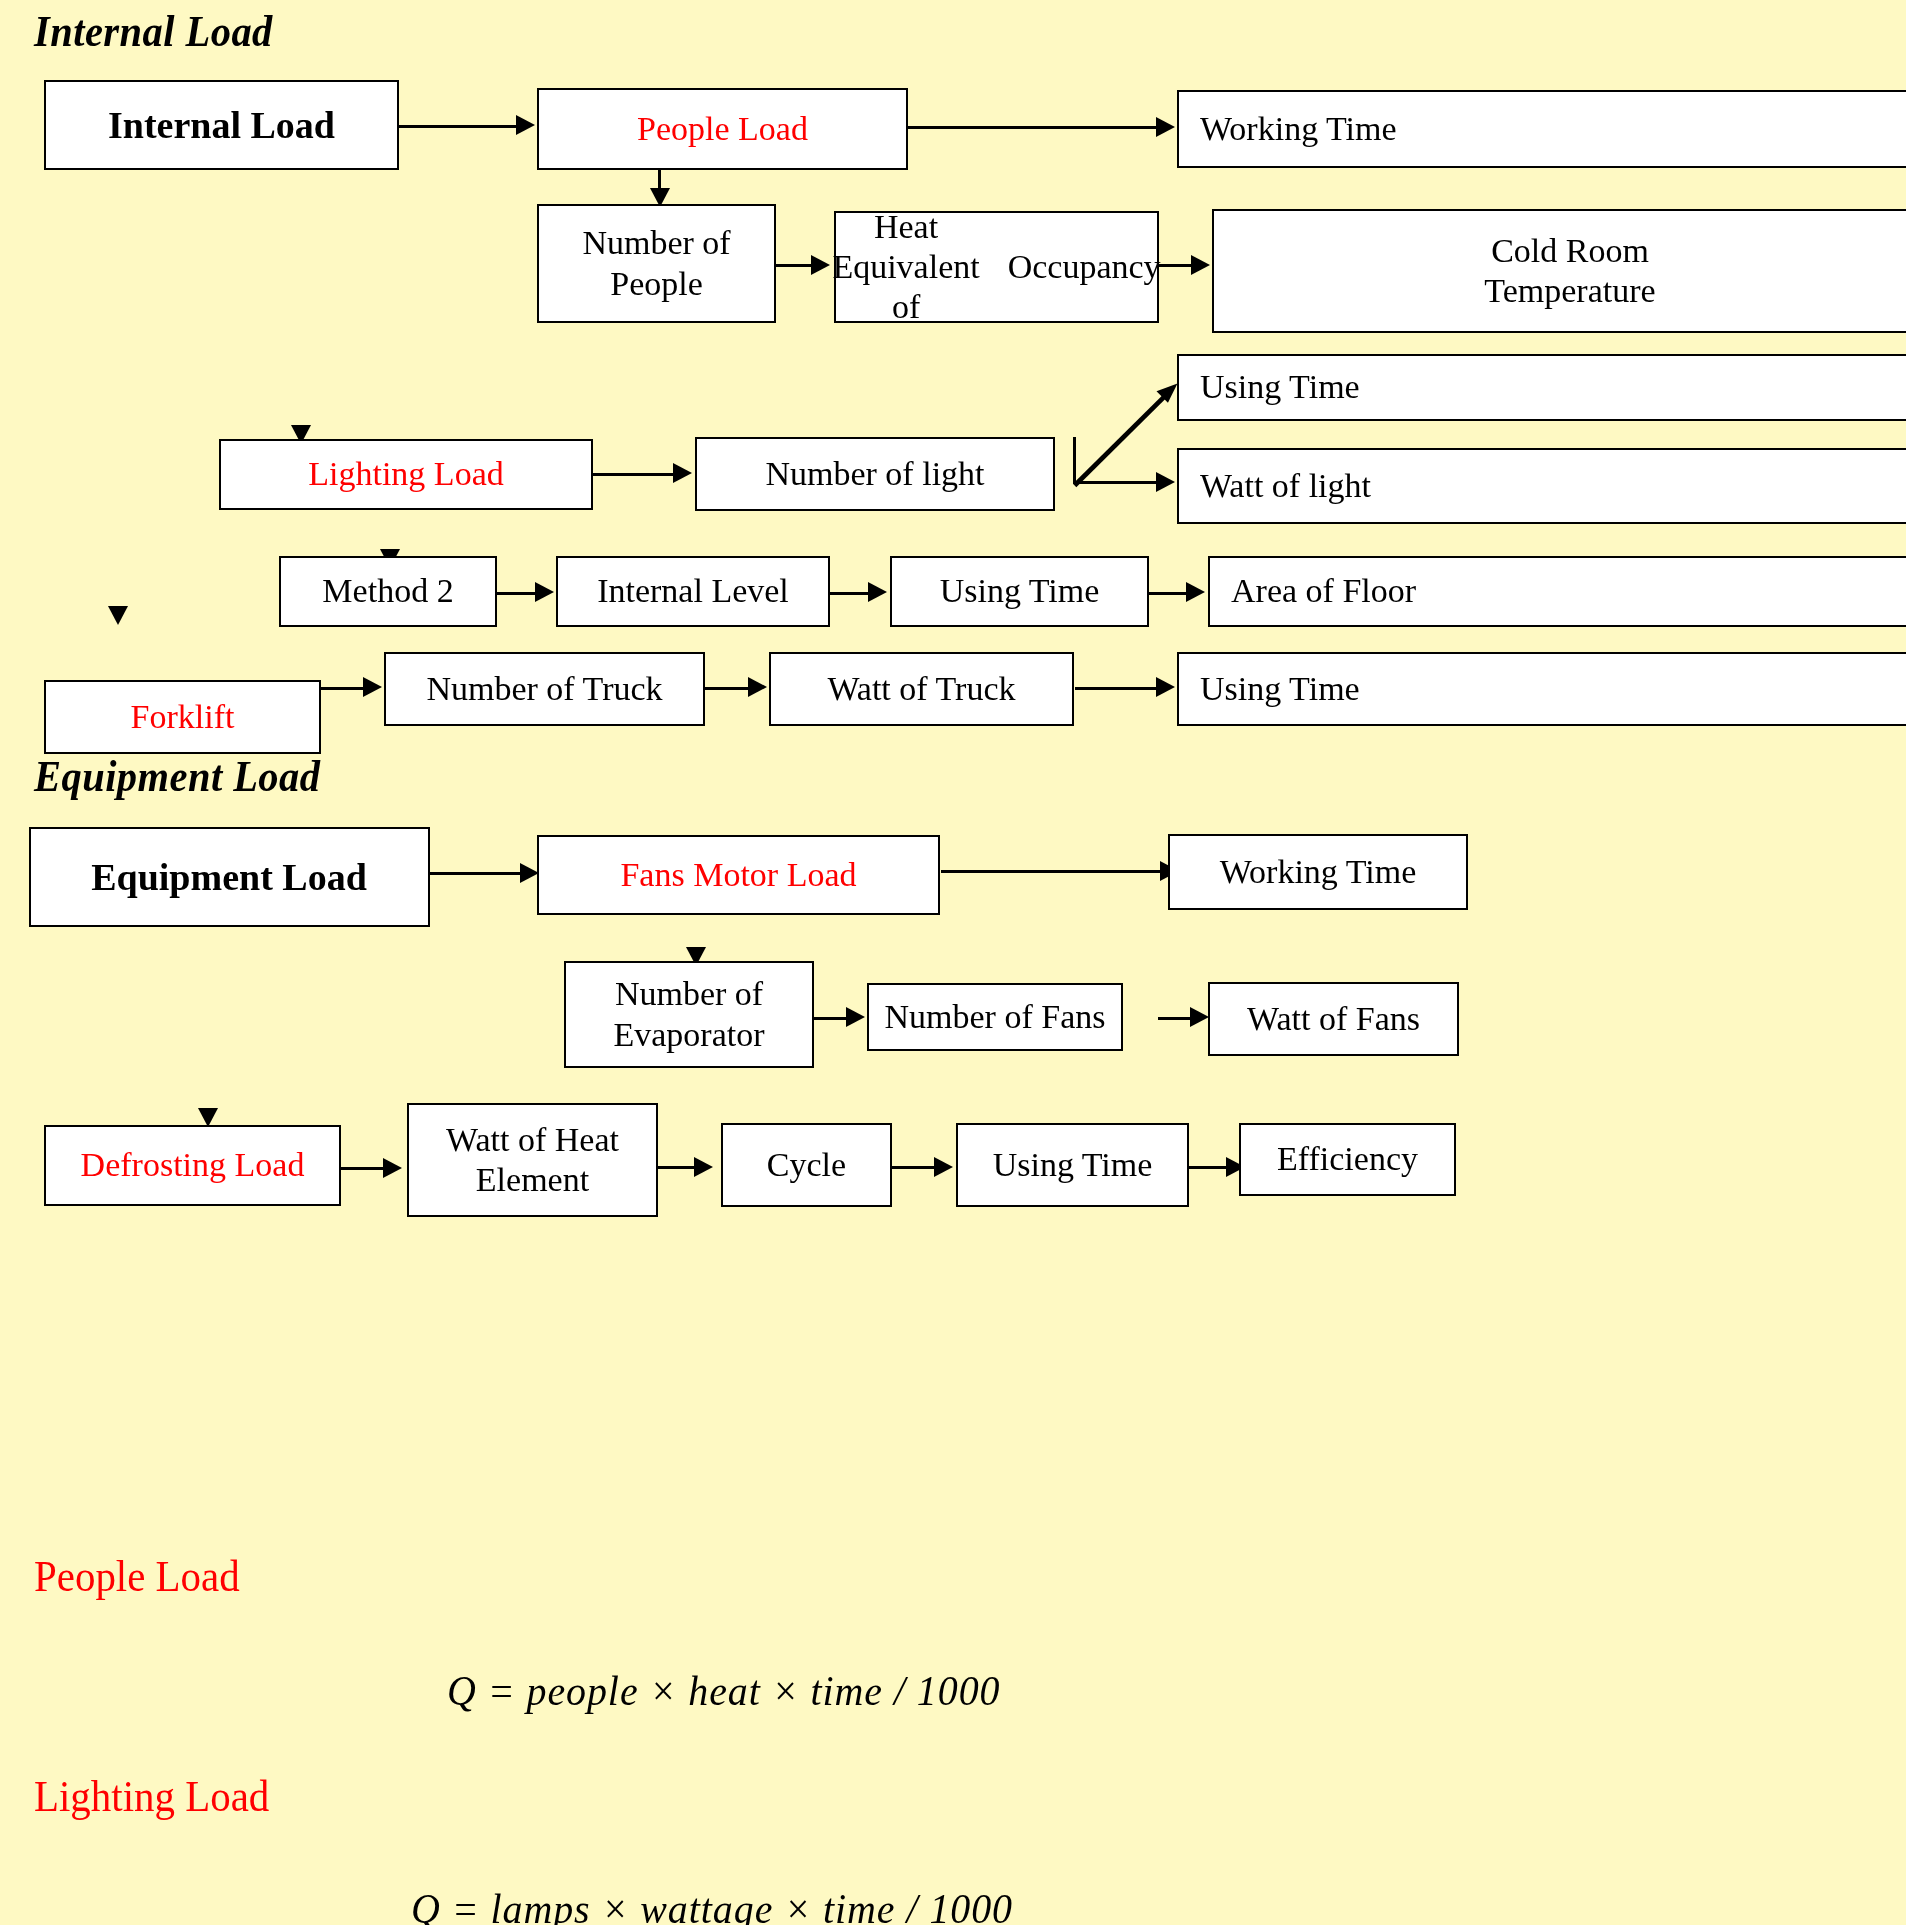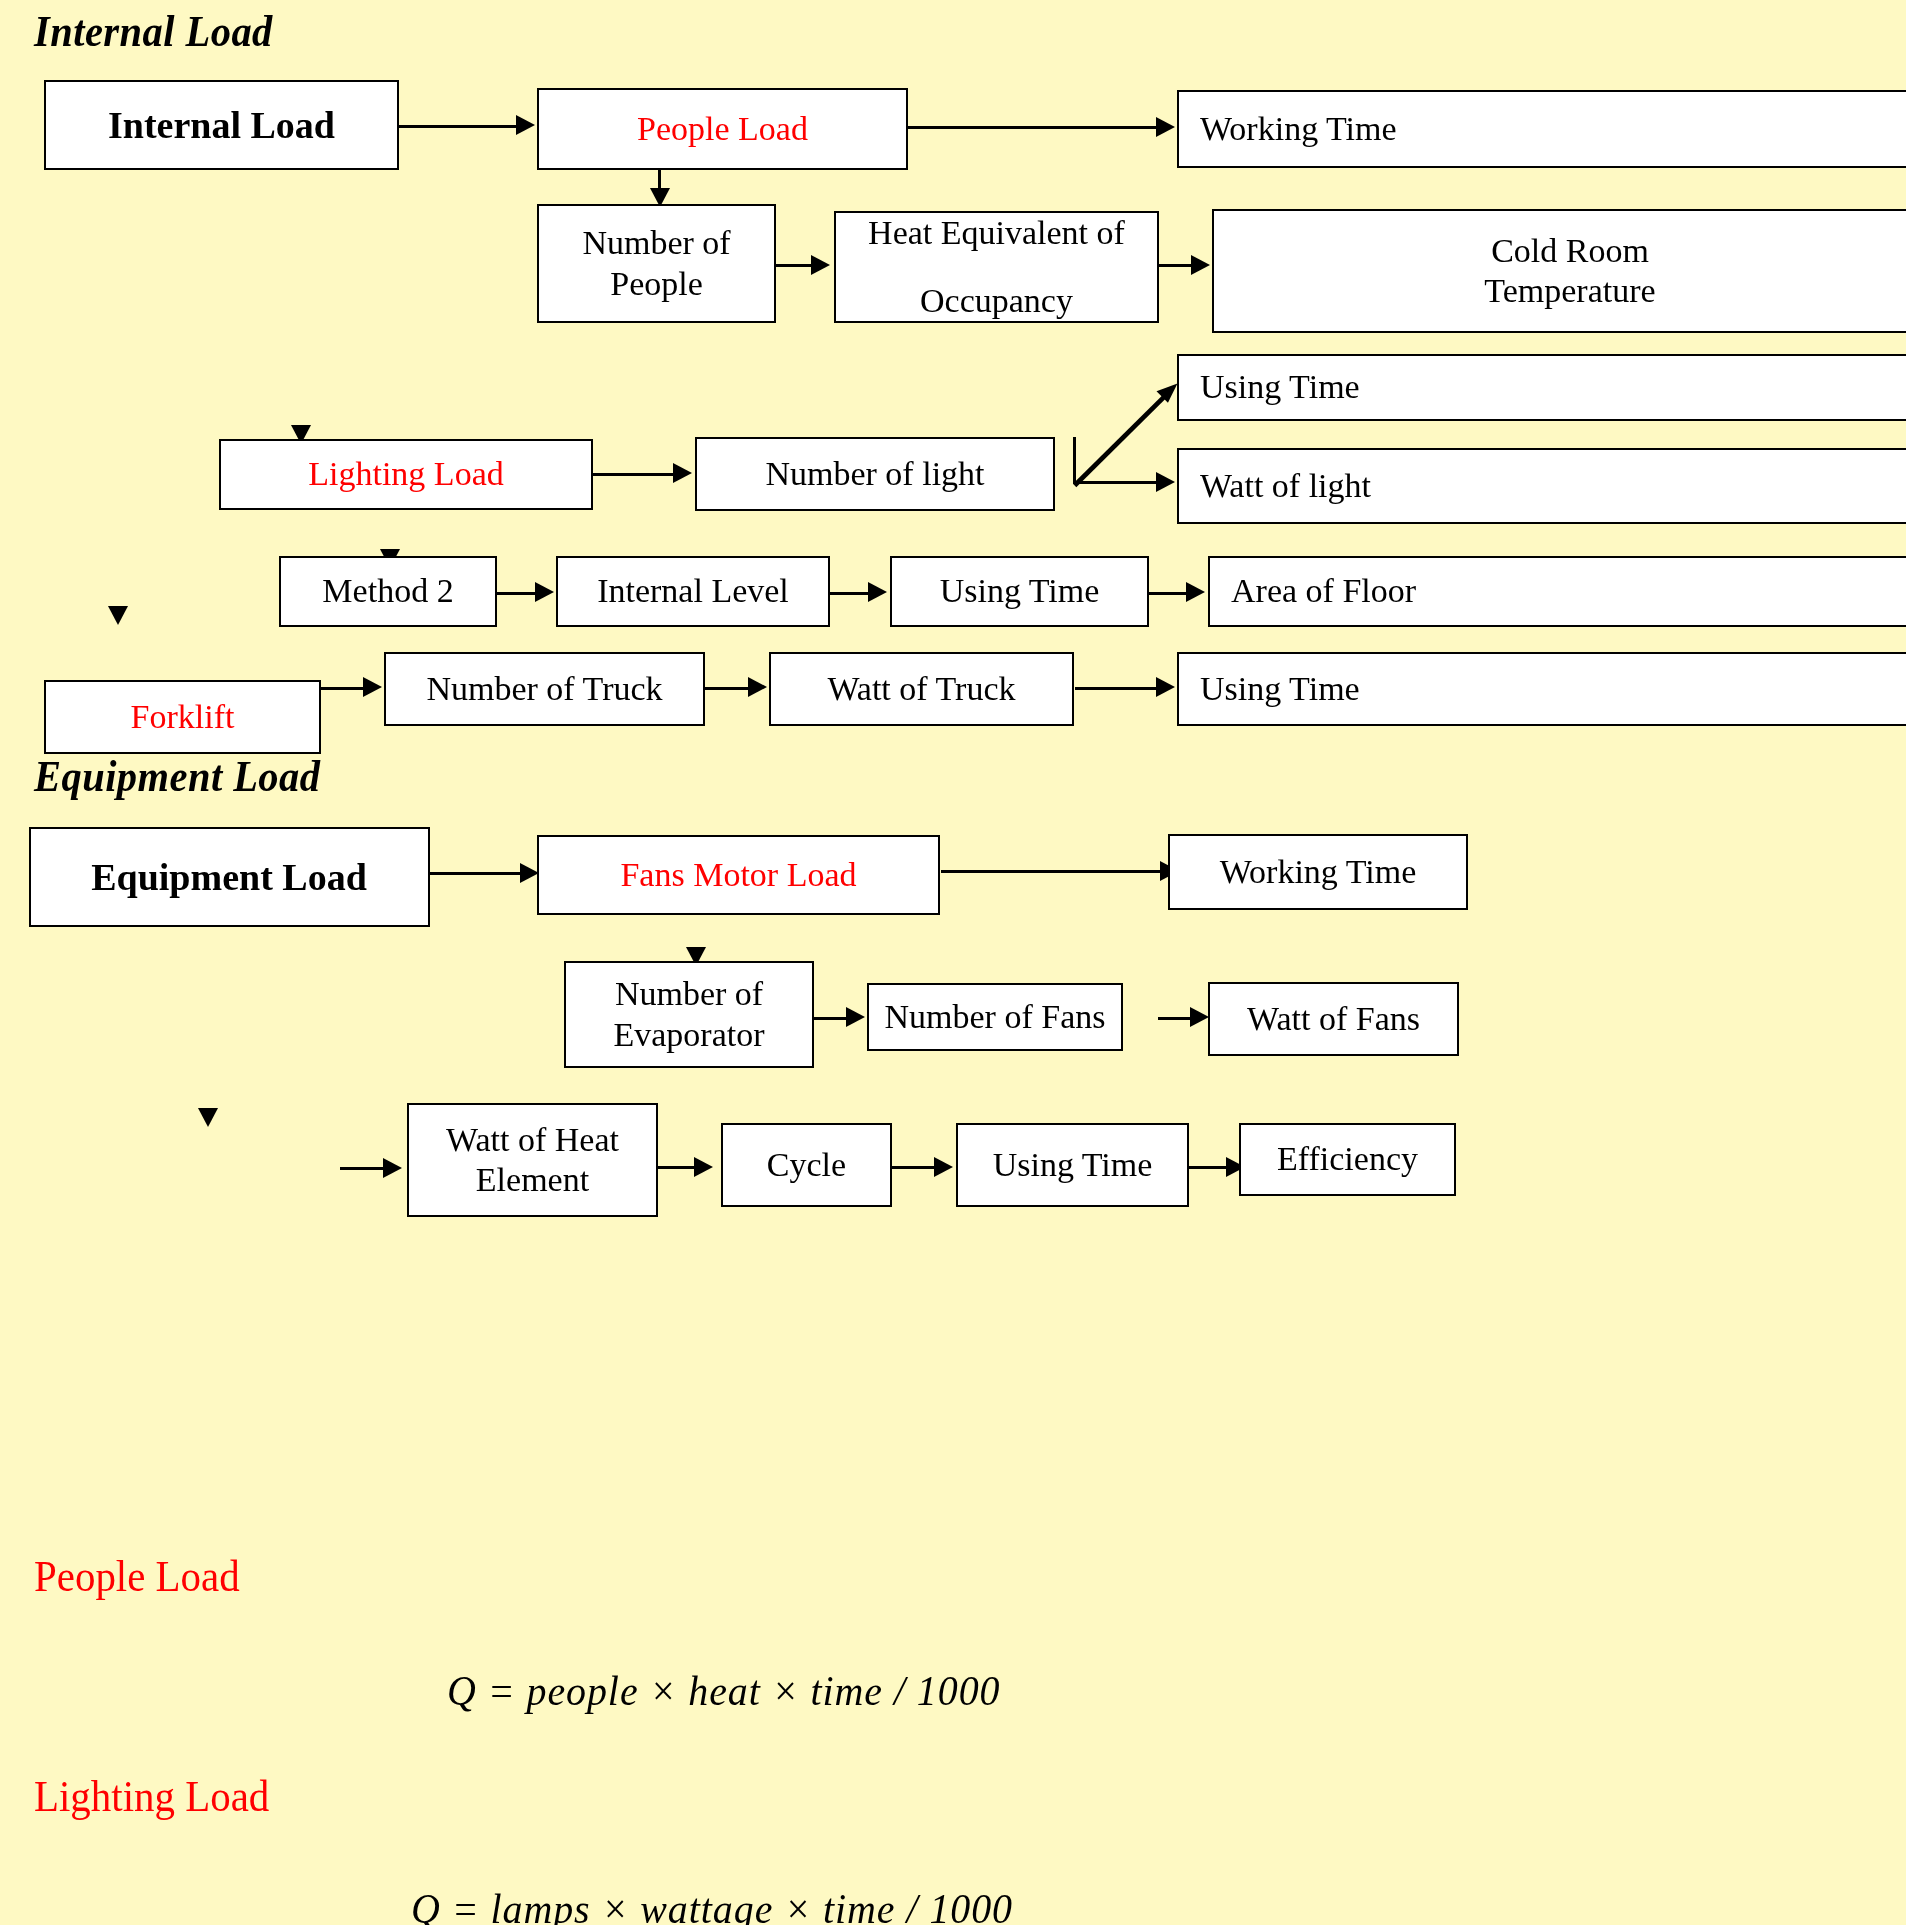--- a/index.html
+++ b/index.html
@@ -120,21 +120,21 @@
   <div class="arrow-down" style="left:650px; top:188px;"></div>
 
   <div class="box" style="left:537px; top:204px; width:239px; height:119px; flex-direction:column;">
     <span>Number of</span>
     <span>People</span>
   </div>
 
   <div class="line-h" style="left:776px; top:264px; width:40px;"></div>
   <div class="arrow-right" style="left:811px; top:255px;"></div>
 
-  <div class="box" style="left:834px; top:211px; width:325px; height:112px; flex-direction:column;gap:28px;">
+  <div class="box" style="left:834px; top:211px; width:325px; height:112px; flex-direction:row;gap:28px;">
     <span>Heat Equivalent of</span>
     <span>Occupancy</span>
   </div>
 
   <div class="line-h" style="left:1159px; top:264px; width:36px;"></div>
   <div class="arrow-right" style="left:1191px; top:255px;"></div>
 
   <div class="box" style="left:1212px; top:209px; width:716px; height:124px; flex-direction:column;">
     <span>Cold Room</span>
     <span>Temperature</span>
@@ -232,20 +232,21 @@
   <div class="box" style="left:867px; top:983px; width:256px; height:68px;">Number of Fans</div>
 
   <div class="line-h" style="left:1158px; top:1017px; width:36px;"></div>
   <div class="arrow-right" style="left:1190px; top:1007px;"></div>
 
   <div class="box" style="left:1208px; top:982px; width:251px; height:74px;">Watt of Fans</div>
 
   <div class="line-thin-v" style="left:207px; top:927px; height:190px;"></div>
   <div class="arrow-down" style="left:198px; top:1108px;"></div>
 
+  <div class="box red" style="left:44px; top:1125px; width:297px; height:81px;">Defrosting Load</div>
 
   <div class="line-h" style="left:340px; top:1167px; width:46px;"></div>
   <div class="arrow-right" style="left:383px; top:1158px;"></div>
 
   <div class="box" style="left:407px; top:1103px; width:251px; height:114px; flex-direction:column;">
     <span>Watt of Heat</span>
     <span>Element</span>
   </div>
 
   <div class="line-h" style="left:658px; top:1166px; width:40px;"></div>

